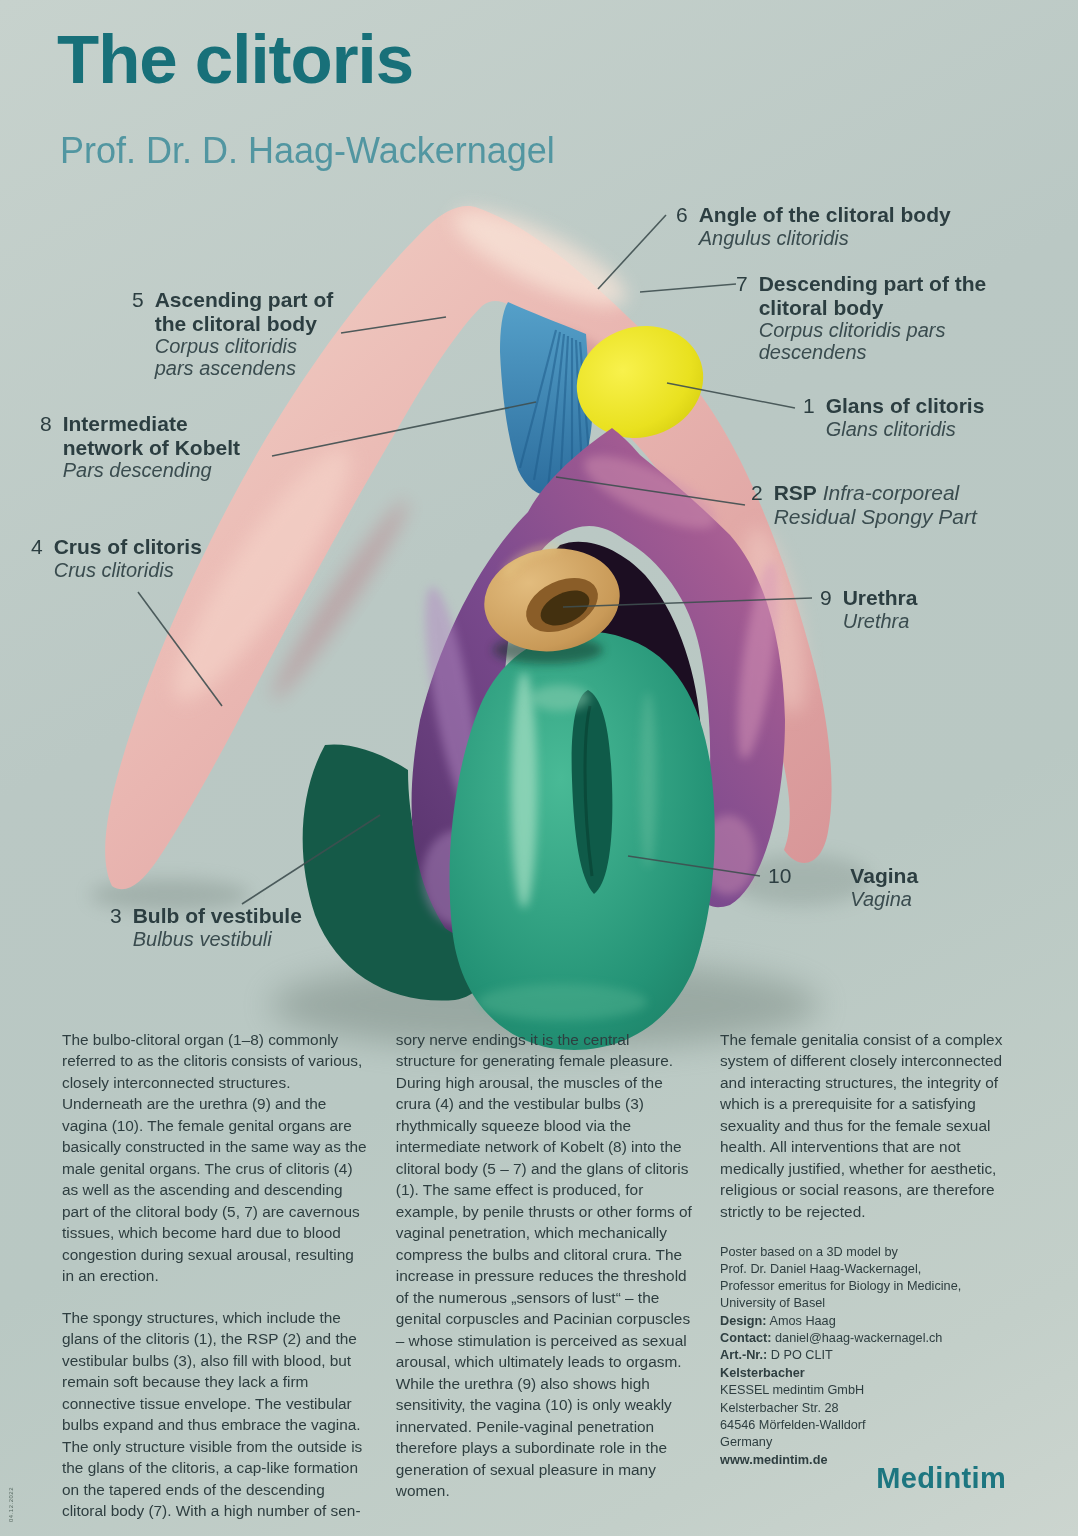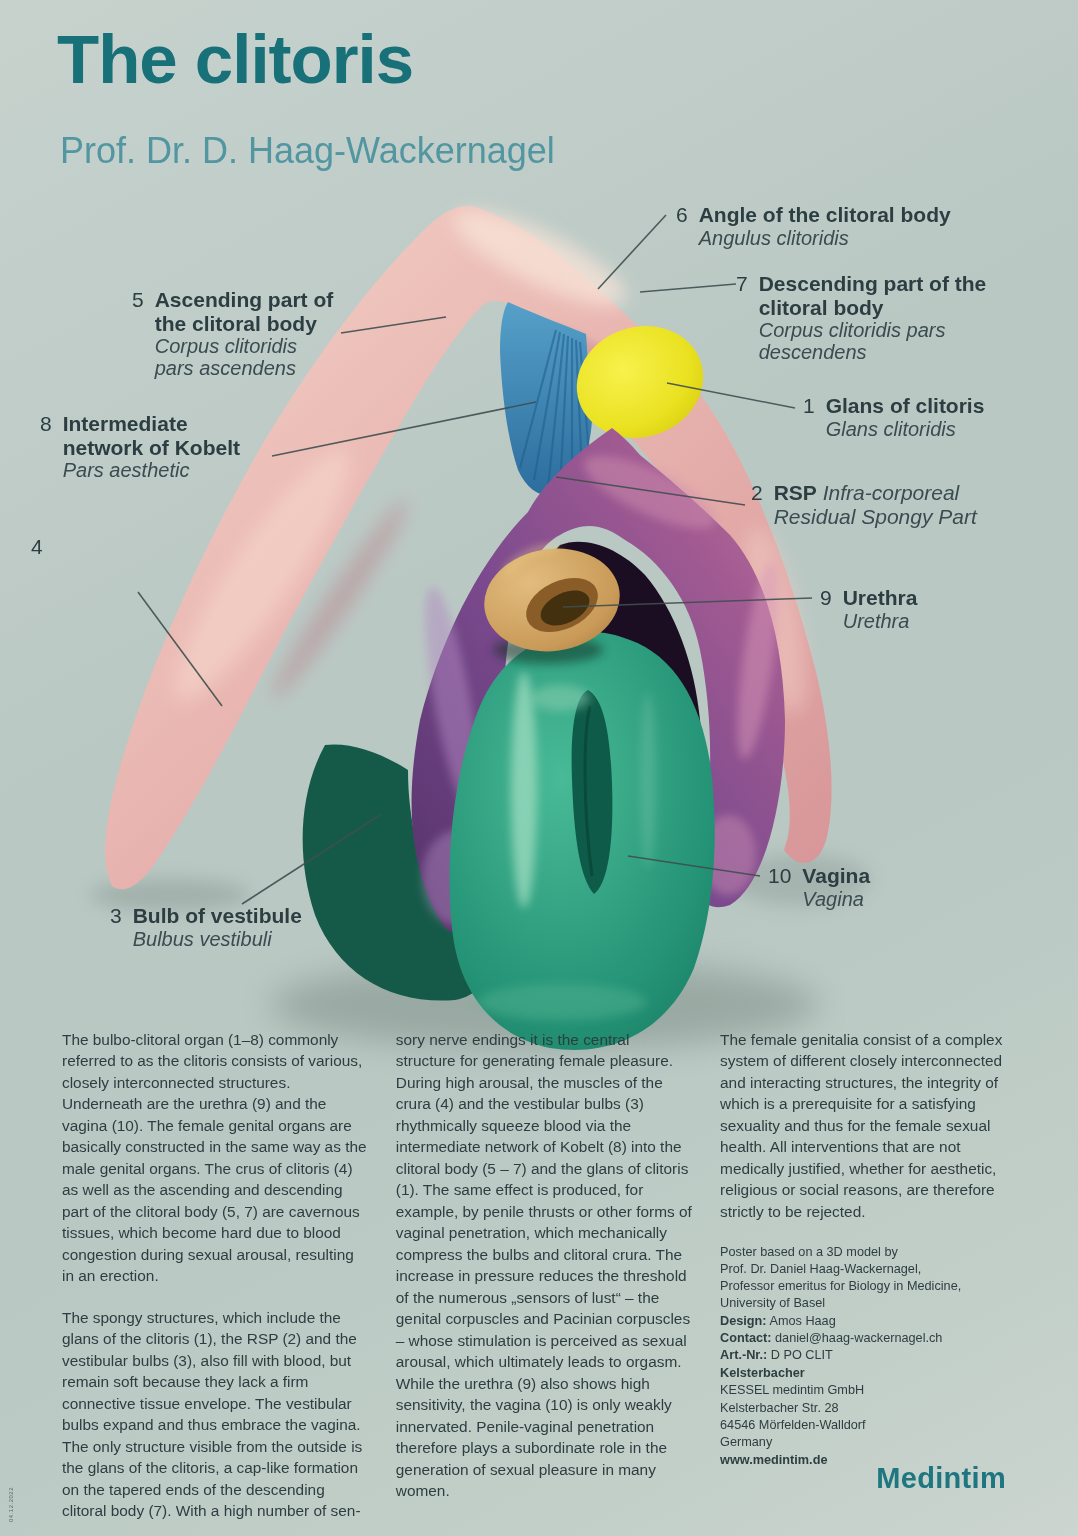--- a/index.html
+++ b/index.html
@@ -258,37 +258,41 @@
     <span class="txt" style="width:180px;">
       <div class="en">Ascending part of the clitoral body</div>
       <div class="la">Corpus clitoridis pars ascendens</div>
     </span>
   </div>
 
   <div class="label" style="left:40px;top:412px;">
     <span class="num">8</span>
     <span class="txt" style="width:188px;">
       <div class="en">Intermediate network of Kobelt</div>
-      <div class="la">Pars aesthetic</div>
+      <div class="la">Pars descending</div>
     </span>
   </div>
 
   <div class="label" style="left:31px;top:535px;">
     <span class="num">4</span>
+    <span class="txt" style="width:200px;">
+      <div class="en">Crus of clitoris</div>
+      <div class="la">Crus clitoridis</div>
+    </span>
   </div>
 
   <div class="label" style="left:820px;top:586px;">
     <span class="num">9</span>
     <span class="txt" style="width:160px;">
       <div class="en">Urethra</div>
       <div class="la">Urethra</div>
     </span>
   </div>
 
-  <div class="label" style="left:768px;top:864px;">
+  <div class="label" style="left:768px;top:864px;gap:48px;">
     <span class="num">10</span>
     <span class="txt" style="width:140px;">
       <div class="en">Vagina</div>
       <div class="la">Vagina</div>
     </span>
   </div>
 
   <div class="label" style="left:110px;top:904px;">
     <span class="num">3</span>
     <span class="txt" style="width:210px;">

